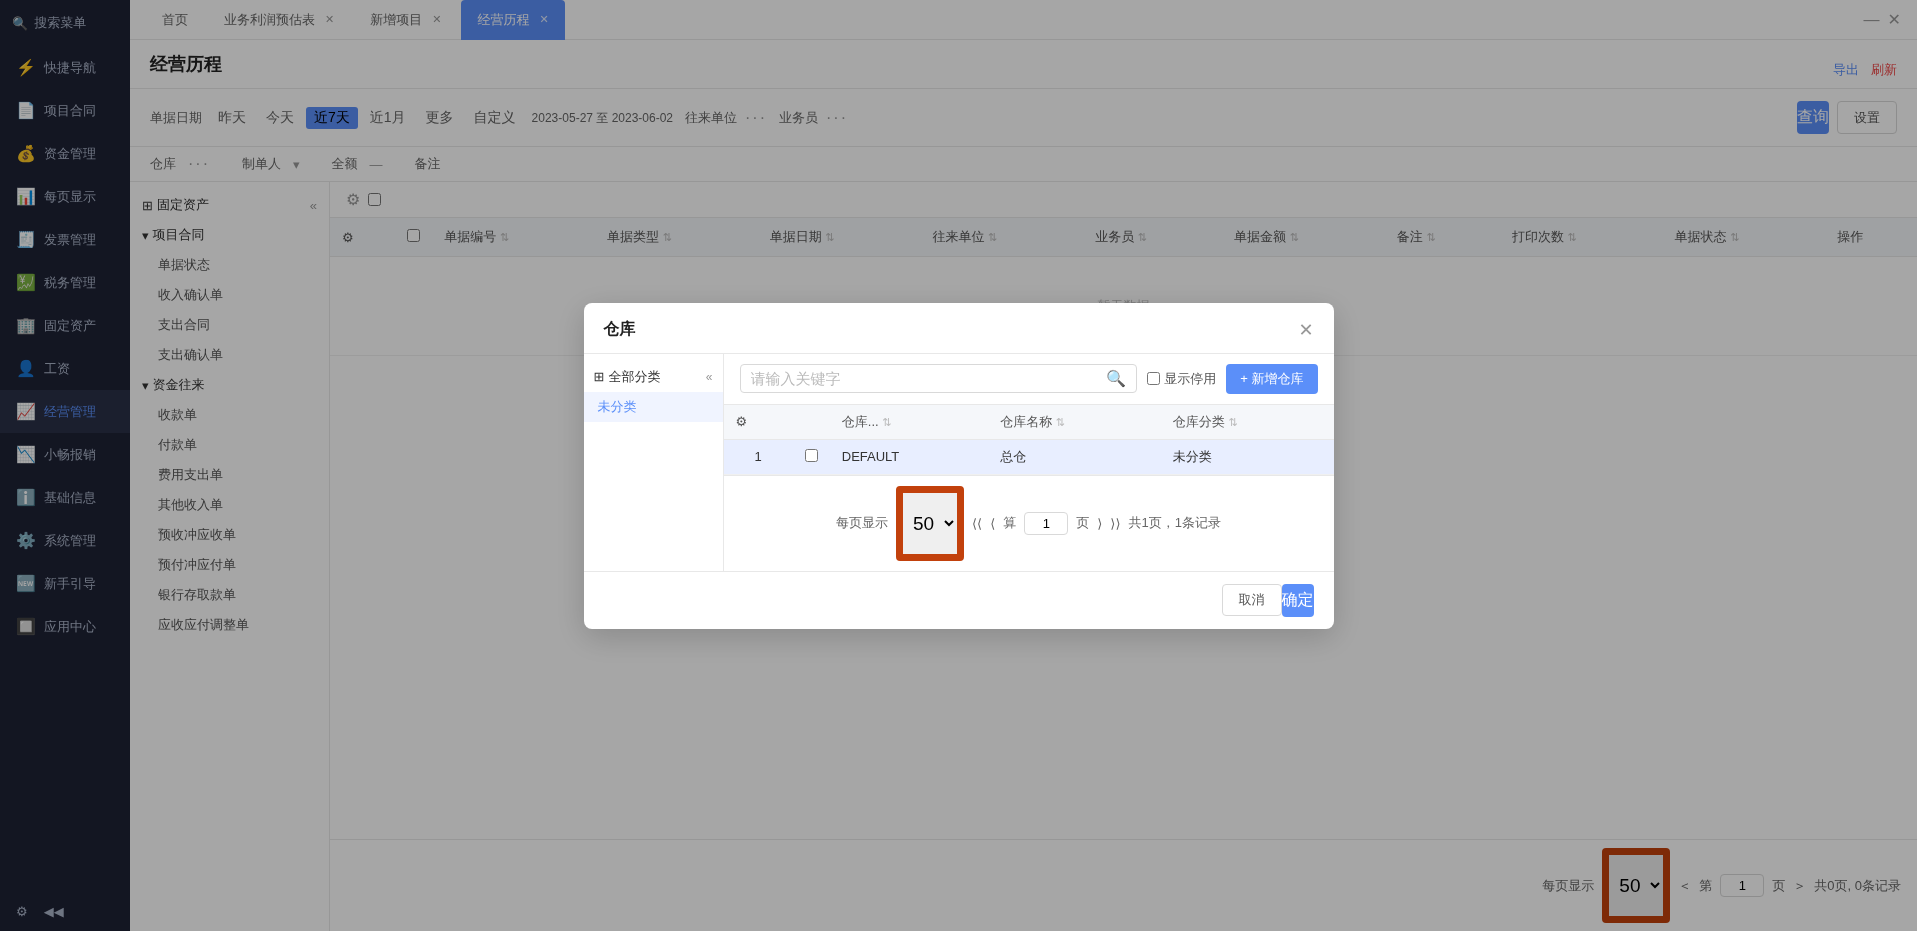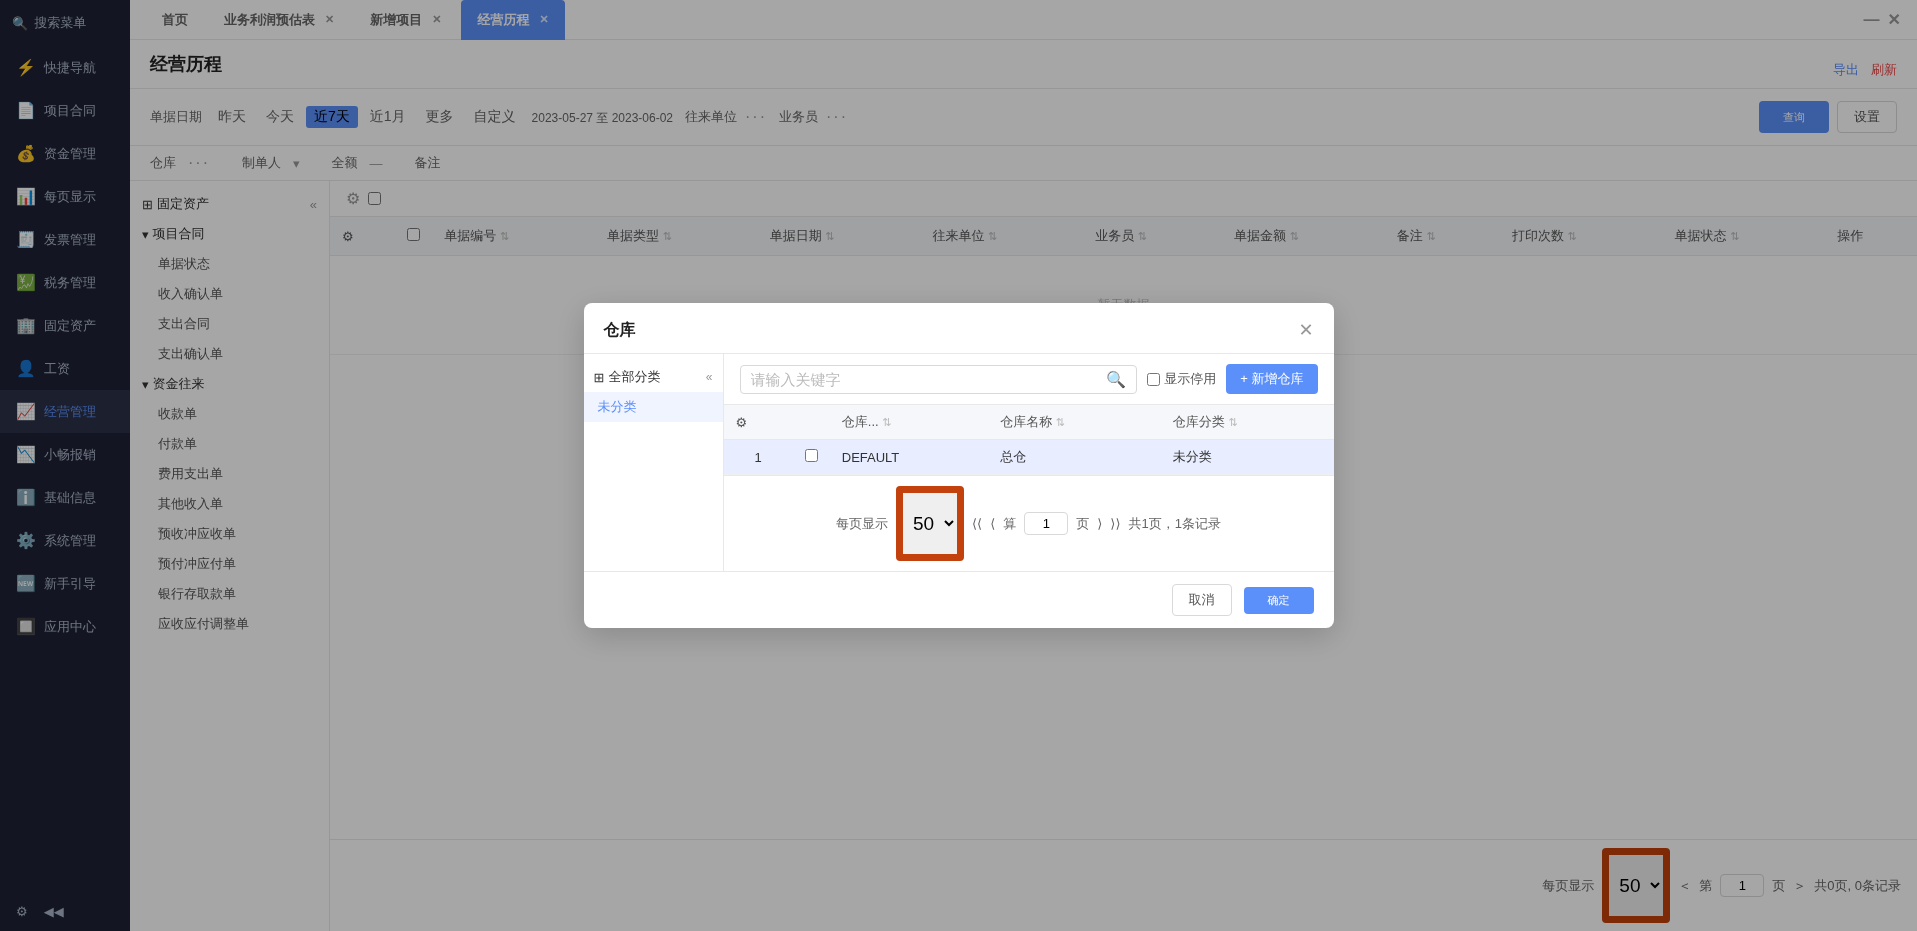--- a/index.html
+++ b/index.html
@@ -55,21 +55,20 @@
 
     
     .tab-bar {
       background: #fff;
       display: flex;
       align-items: center;
       border-bottom: 1px solid #e8e8e8;
       padding: 0 16px;
       height: 40px;
       gap: 4px;
-      font-weight: bold;
     }
     .tab {
       display: flex;
       align-items: center;
       padding: 6px 16px;
       cursor: pointer;
       font-size: 13px;
       color: #666;
       border-radius: 4px 4px 0 0;
       gap: 6px;
@@ -136,24 +135,24 @@
     .date-opt.active {
       background: #5b8ff9;
       color: #000000;
     }
     .date-range { font-size: 12px; color: #666; margin-top: 2px; }
     .filter-dots { color: #999; cursor: pointer; font-size: 16px; letter-spacing: 2px; }
     .btn-primary {
       background: #5b8ff9;
       color: #fff;
       border: none;
-      padding: 6px 24px;
+      padding: 6px 0;
       border-radius: 4px;
       cursor: pointer;
-      font-size: 11px;
+      font-size: 16px;
     }
     .btn-default {
       background: #fff;
       color: #555;
       border: 1px solid #d9d9d9;
       padding: 6px 16px;
       border-radius: 4px;
       cursor: pointer;
       font-size: 13px;
     }
@@ -422,21 +421,20 @@
       gap: 8px;
       font-size: 13px;
       color: #666;
     }
     .modal-footer-actions {
       display: flex;
       align-items: center;
       justify-content: flex-end;
       padding: 12px 20px;
       border-top: 1px solid #e8e8e8;
-      gap: 12px;
     }
     .page-input {
       width: 44px;
       border: 1px solid #d9d9d9;
       border-radius: 4px;
       padding: 3px 6px;
       text-align: center;
       font-size: 13px;
     }
     .page-select {

